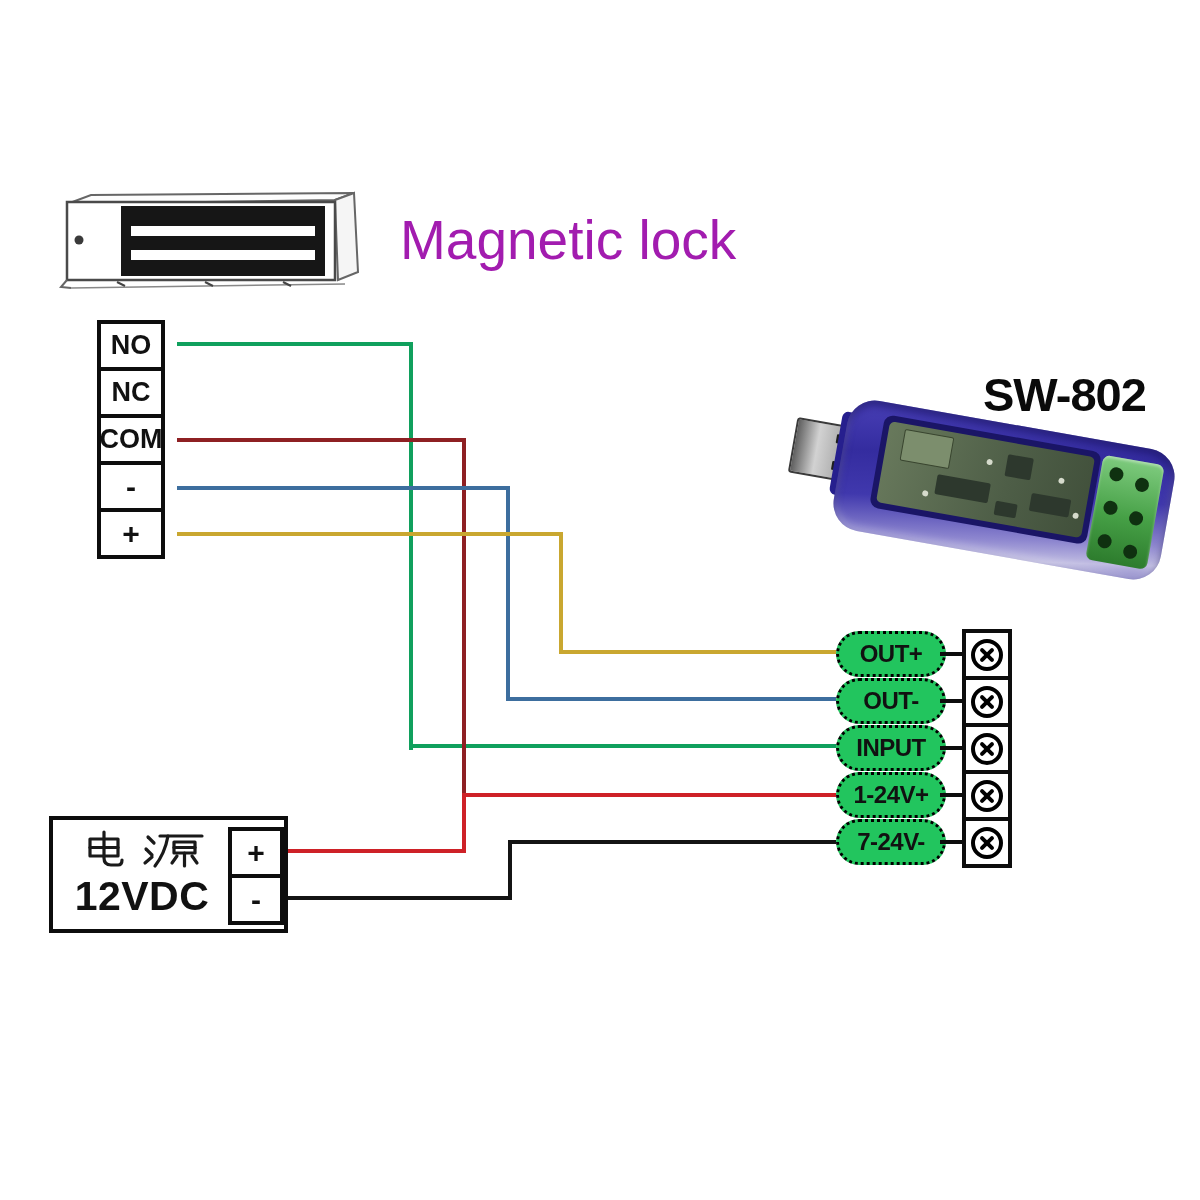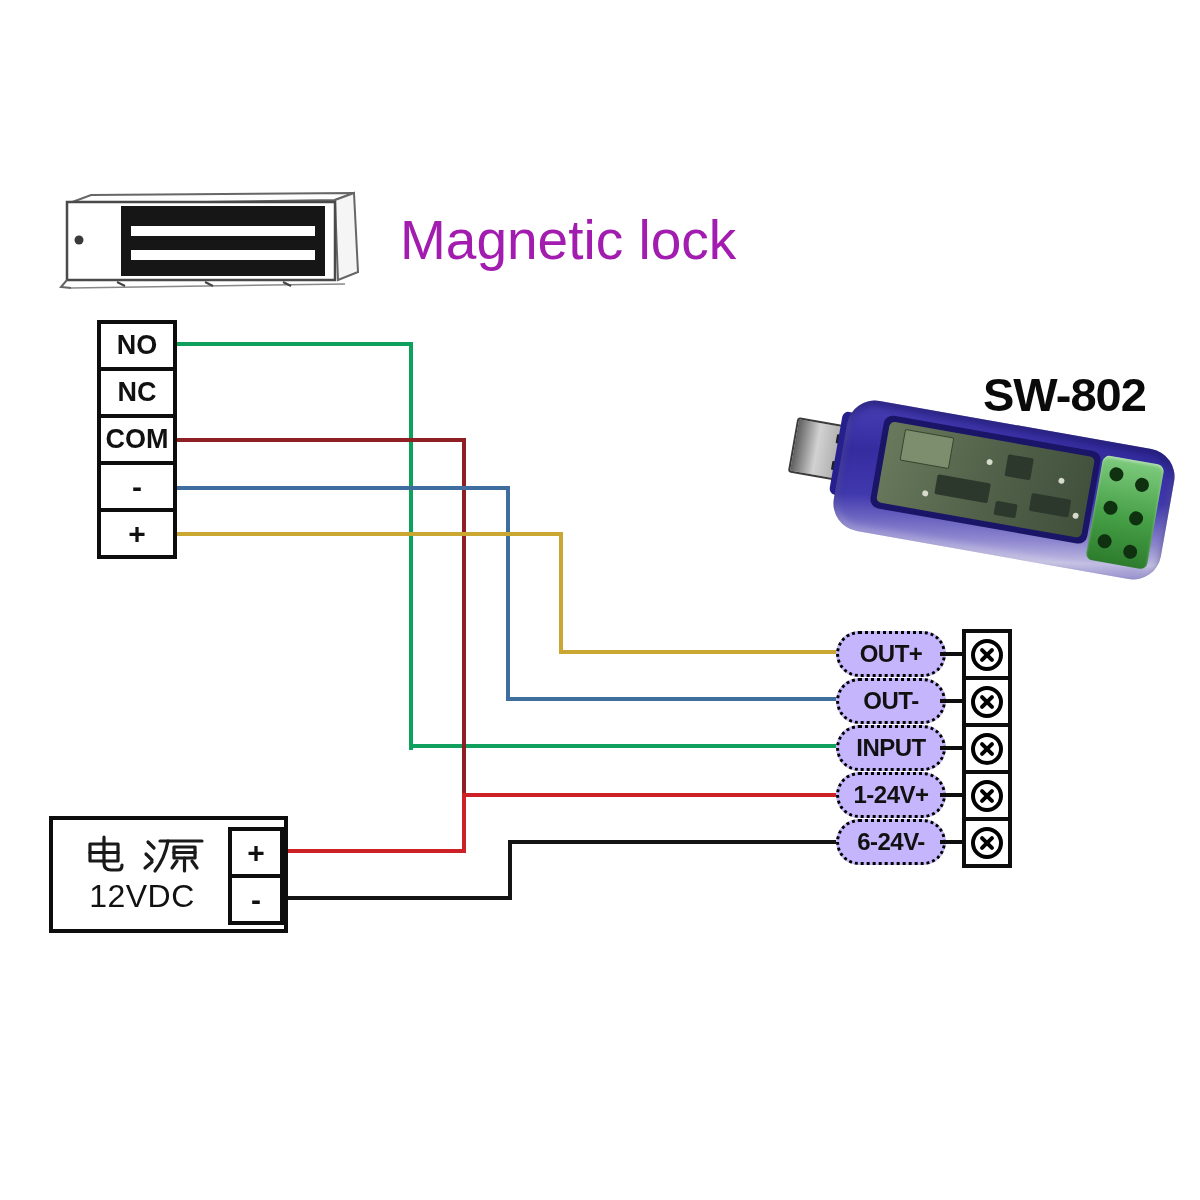--- a/index.html
+++ b/index.html
@@ -9,32 +9,32 @@
   }
   
   .lock-art{position:absolute;left:55px;top:188px;}
   .lock-title{
     position:absolute;left:400px;top:208px;font-size:55px;font-weight:400;
     color:#a21caf;letter-spacing:0px;white-space:nowrap;
   }
   
   .relay-block{position:absolute;left:97px;top:320px;width:80px;}
   .relay-cell{
-    box-sizing:border-box;width:80px;height:51px;margin-top:-4px;border:4px solid #0d0d0d;
+    box-sizing:border-box;width:68px;height:51px;margin-top:-4px;border:4px solid #0d0d0d;
     background:#fff;display:flex;align-items:center;justify-content:center;
     font-size:27px;font-weight:bold;color:#111;
   }
   .relay-cell:first-child{margin-top:0;}
   .relay-cell.sign{font-size:30px;}
   
   .wire{position:absolute;background:#000;}
   
   .pill{
     position:absolute;left:836px;width:104px;height:40px;box-sizing:content-box;
-    border:3px dotted #000;border-radius:23px;background:#c4b5fd;
+    border:3px dotted #000;border-radius:23px;background:#22c55e;
     display:flex;align-items:center;justify-content:center;
     font-size:24px;font-weight:bold;letter-spacing:-0.5px;white-space:nowrap;
   }
   .conn{position:absolute;height:4px;background:#0d0d0d;}
   .io-block{position:absolute;left:962px;top:629px;width:50px;}
   .io-cell{
     box-sizing:border-box;width:50px;height:51px;margin-top:-4px;border:4px solid #0d0d0d;
     background:#fff;display:flex;align-items:center;justify-content:center;
   }
   .io-cell:first-child{margin-top:0;}
@@ -44,21 +44,21 @@
   }
   .screw::before{transform:translate(-50%,-50%) rotate(45deg);}
   .screw::after{transform:translate(-50%,-50%) rotate(-45deg);}
   
   .psu{
     position:absolute;left:49px;top:816px;width:239px;height:117px;box-sizing:border-box;
     border:4px solid #0d0d0d;background:#fff;
   }
   .psu-textcol{position:absolute;left:0;top:0;width:178px;height:109px;
     display:flex;flex-direction:column;align-items:center;justify-content:center;gap:4px;}
-  .psu-voltage{font-size:32px;font-weight:normal;color:#111;letter-spacing:0.5px;}
+  .psu-voltage{font-size:41px;font-weight:bold;color:#111;letter-spacing:0.5px;}
   .psu-terms{position:absolute;left:175px;top:7px;width:56px;}
   .psu-cell{
     box-sizing:border-box;width:56px;height:51px;margin-top:-4px;border:4px solid #0d0d0d;
     background:#fff;display:flex;align-items:center;justify-content:center;
     font-size:30px;font-weight:bold;
   }
   .psu-cell:first-child{margin-top:0;}
   .sr{position:absolute;width:1px;height:1px;overflow:hidden;clip:rect(0 0 0 0);white-space:nowrap;}
   
   .sw-title{
@@ -163,21 +163,21 @@
   <div class="pill" style="top:678px;">
       <span>OUT-</span>
     </div>
   <div class="pill" style="top:725px;">
       <span>INPUT</span>
     </div>
   <div class="pill" style="top:772px;">
       <span>1-24V+</span>
     </div>
   <div class="pill" style="top:819px;">
-      <span>6-24V-</span>
+      <span>7-24V-</span>
     </div>
 
   <div class="conn" style="left:940px;top:652px;width:24px;"></div>
   <div class="conn" style="left:940px;top:699px;width:24px;"></div>
   <div class="conn" style="left:940px;top:746px;width:24px;"></div>
   <div class="conn" style="left:940px;top:793px;width:24px;"></div>
   <div class="conn" style="left:940px;top:840px;width:24px;"></div>
 
   <div class="io-block">
     <div class="io-cell">

